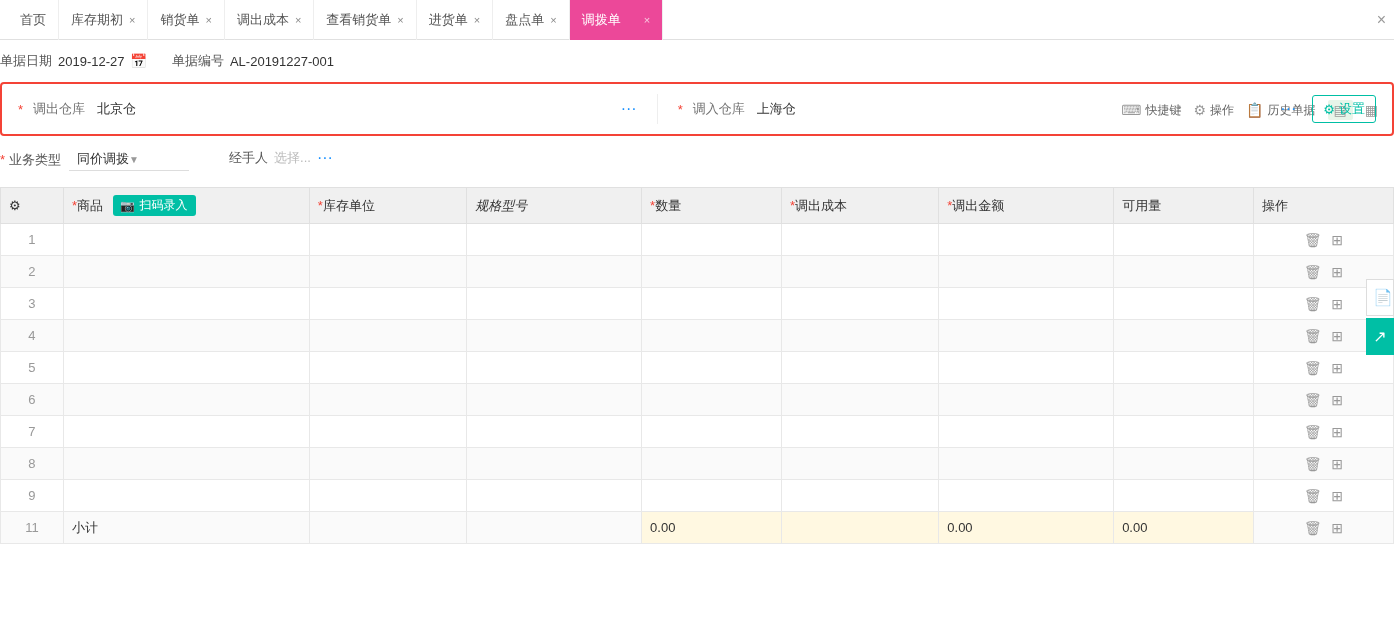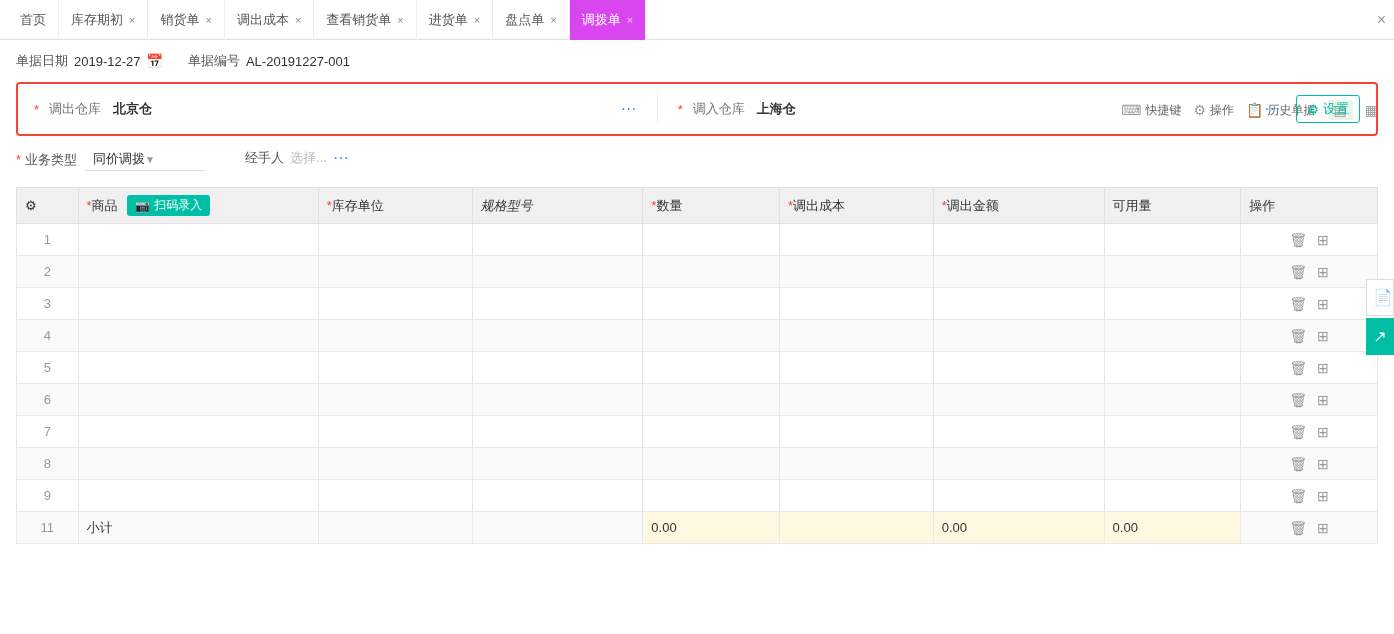--- a/index.html
+++ b/index.html
@@ -11,34 +11,34 @@
       border-bottom: 1px solid #e0e0e0; padding: 0 8px;
       height: 40px; position: relative;
     }
     .tab-item {
       display: flex; align-items: center; padding: 0 12px; height: 40px;
       cursor: pointer; font-size: 13px; color: #555;
       border-right: 1px solid #eee; white-space: nowrap;
       position: relative;
     }
     .tab-item.active {
-      background: #d946ef; color: #fff; font-weight: 500;
+      background: #ec4899; color: #fff; font-weight: 500; gap: 17px;
     }
     .tab-item .close-btn {
       margin-left: 6px; font-size: 11px; cursor: pointer; opacity: 0.7;
     }
     .tab-item.active .close-btn { color: #fff; }
     .tab-close-main {
       position: absolute; right: 8px; top: 50%; transform: translateY(-50%);
       font-size: 16px; cursor: pointer; color: #999;
     }
 
     
     .main-content {
-      background: #fff; padding: 12px 16px; min-height: 594px; position: relative;
+      background: #fff; padding: 12px 0; min-height: 594px; position: relative;
     }
 
     
     .form-header {
       display: flex; align-items: center; margin-bottom: 12px; gap: 24px;
     }
     .form-field {
       display: flex; align-items: center; gap: 6px;
     }
     .form-field label { color: #555; font-size: 13px; }
@@ -64,21 +64,21 @@
       border: 2px solid #f44336; border-radius: 4px;
       padding: 10px 16px; margin-bottom: 12px;
       display: flex; align-items: center; gap: 0;
       position: relative;
     }
     .warehouse-field {
       display: flex; align-items: center; gap: 8px; flex: 1;
     }
     .warehouse-field .required { color: #f44336; margin-right: 2px; }
     .warehouse-field label { color: #737373; }
-    .warehouse-field .wh-value { color: #333; font-size: 13px; margin-left: 4px; font-weight: bold; }
+    .warehouse-field .wh-value { color: #333; font-size: 13px; margin-left: 4px; }
     .warehouse-field .more-btn { color: #1890ff; cursor: pointer; font-size: 16px; margin-left: auto; }
     .wh-divider { width: 1px; background: #eee; height: 30px; margin: 0 20px; }
 
     
     .settings-btn {
       display: flex; align-items: center; gap: 4px;
       border: 1px solid #00bfa5; color: #00bfa5; padding: 4px 10px;
       border-radius: 3px; cursor: pointer; font-size: 13px; white-space: nowrap;
       margin-left: 16px;
     }

